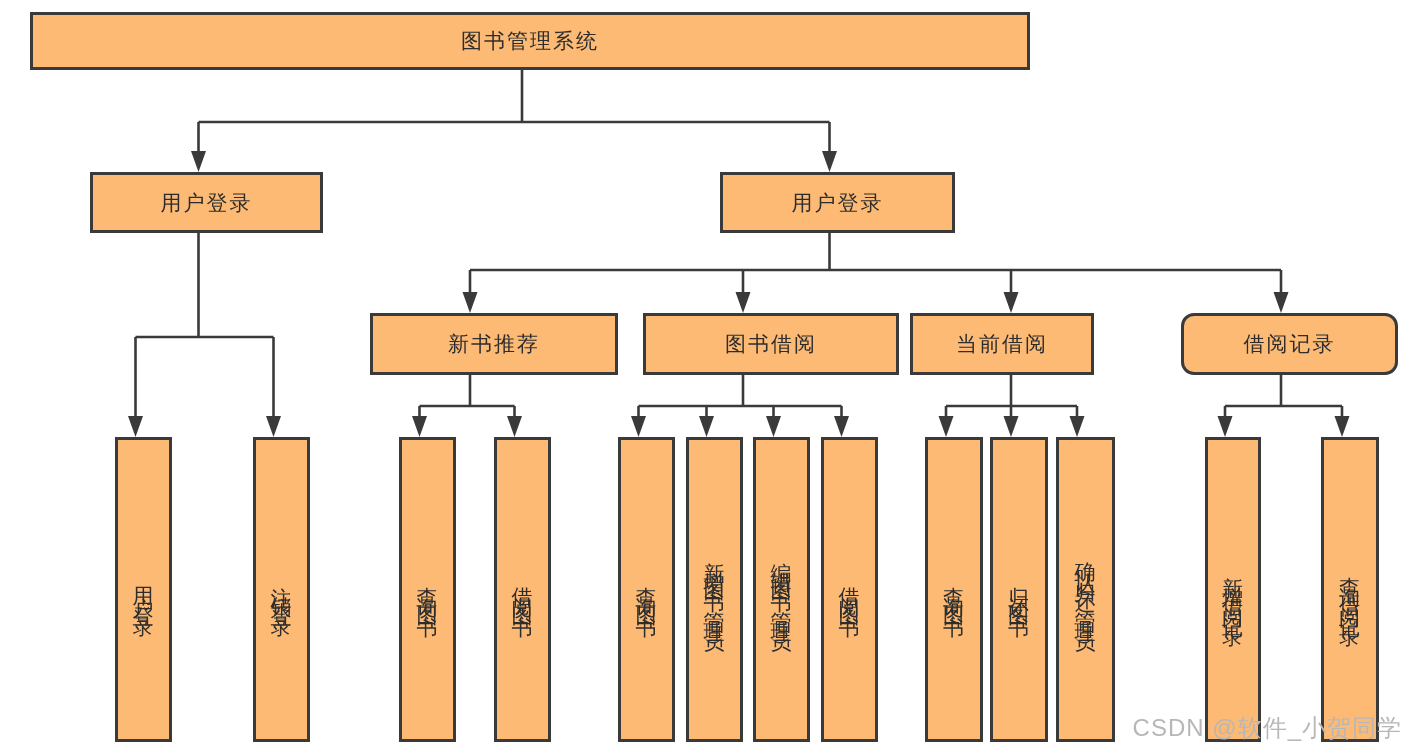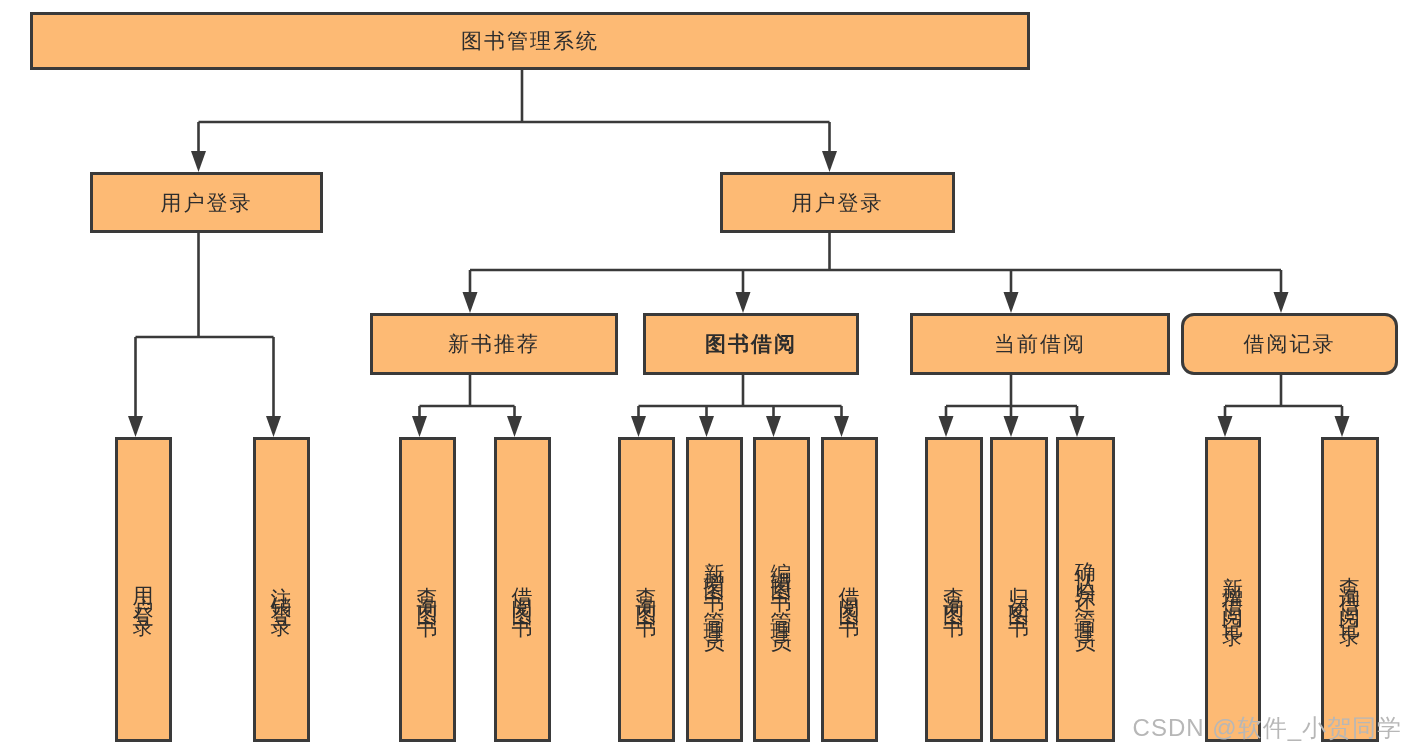--- a/index.html
+++ b/index.html
@@ -116,22 +116,22 @@
       <path d="M1342 406 V416" stroke="#3a3a3a" stroke-width="2.6" fill="none"></path>
       <polygon points="1334.5,416 1349.5,416 1342,437" fill="#3a3a3a"></polygon>
     </svg>
 
   <div class="box hbox" style="left:22px;top:12px;width:1000px;height:58px;">图书管理系统</div>
 
   <div class="box hbox" style="left:82px;top:172px;width:233px;height:61px;">用户登录</div>
   <div class="box hbox" style="left:712px;top:172px;width:235px;height:61px;">用户登录</div>
 
   <div class="box hbox" style="left:362px;top:313px;width:248px;height:62px;">新书推荐</div>
-  <div class="box hbox" style="left:635px;top:313px;width:216px;height:62px;font-weight:bold;">图书借阅</div>
-  <div class="box hbox" style="left:902px;top:313px;width:260px;height:62px;">当前借阅</div>
+  <div class="box hbox" style="left:635px;top:313px;width:256px;height:62px;">图书借阅</div>
+  <div class="box hbox" style="left:902px;top:313px;width:184px;height:62px;">当前借阅</div>
   <div class="box hbox" style="left:1173px;top:313px;width:217px;height:62px;border-radius:13px;">借阅记录</div>
 
   <div class="box vbox" style="left:107px;top:437px;width:57px;height:305px;">
     <span class="vtext">用户登录</span>
   </div>
   <div class="box vbox" style="left:245px;top:437px;width:57px;height:305px;">
     <span class="vtext">注销登录</span>
   </div>
 
   <div class="box vbox" style="left:391px;top:437px;width:57px;height:305px;">

